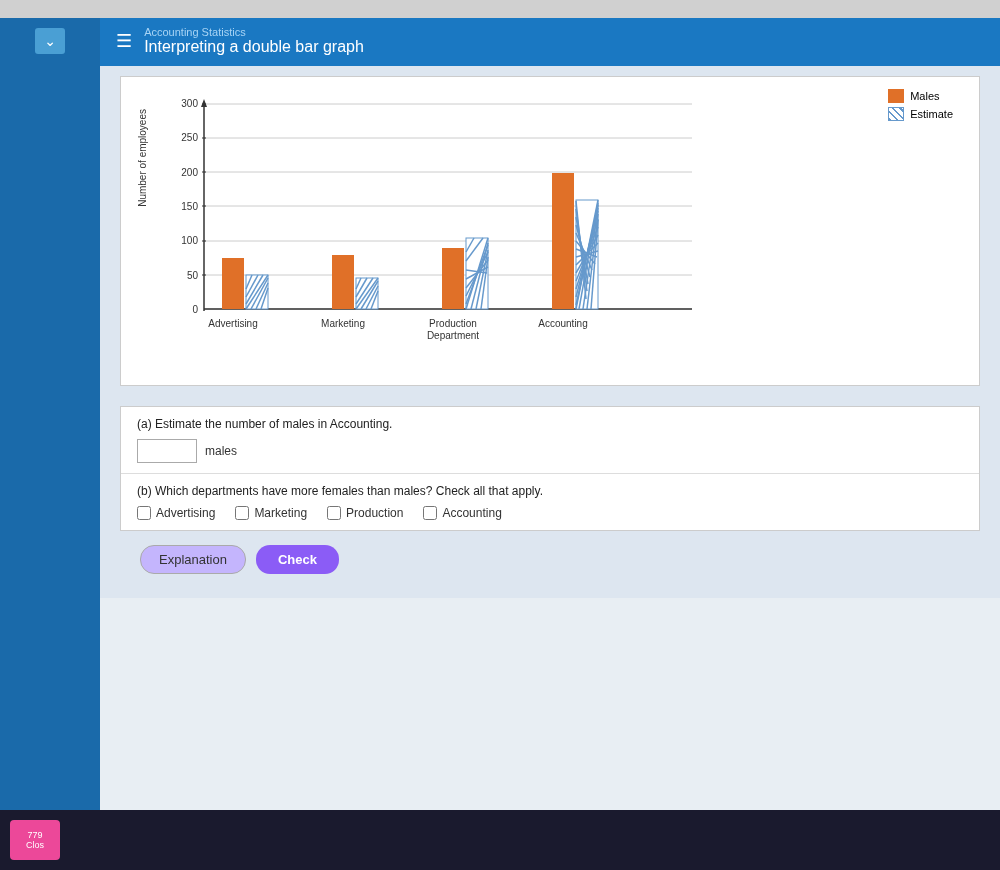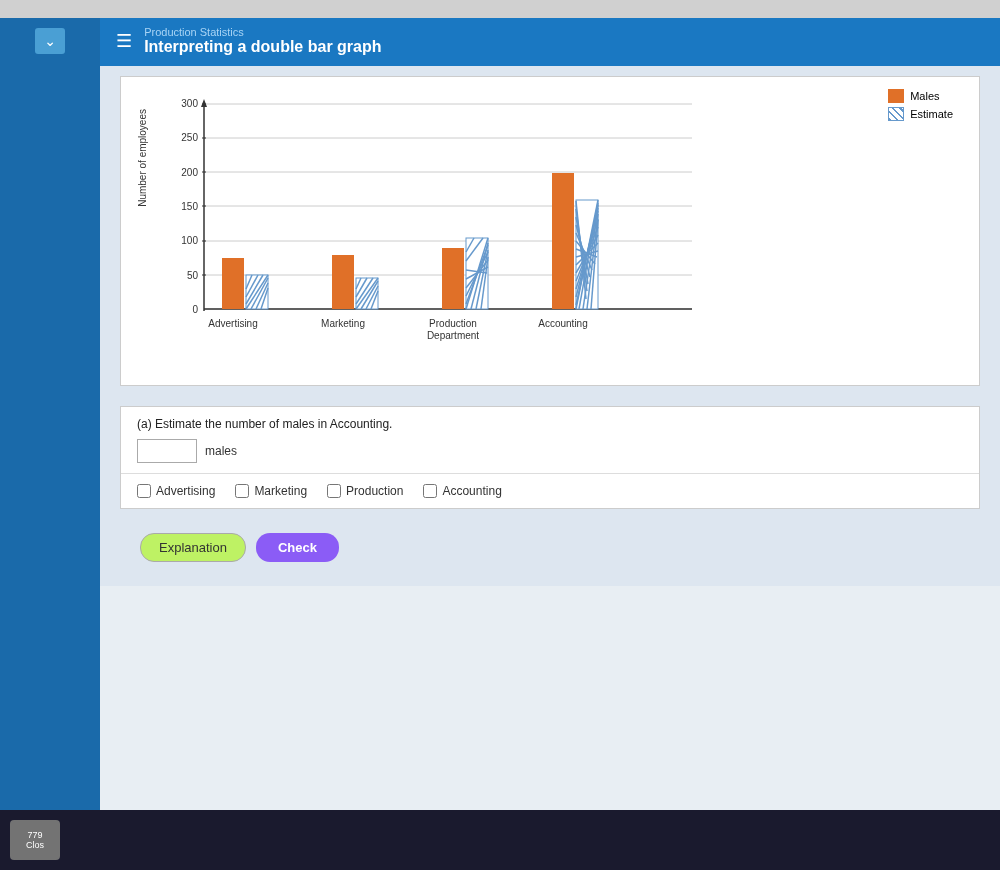--- a/index.html
+++ b/index.html
@@ -49,21 +49,21 @@
       display: flex;
       flex-direction: column;
     }
     .header-subtitle {
       color: #a8d4f5;
       font-size: 11px;
     }
     .header-title {
       color: white;
       font-size: 16px;
-      font-weight: bold;
+      font-weight: normal;
     }
 
     
     .content-body {
       padding: 10px 20px;
       background: #dde6f0;
     }
 
     
     .chart-container {
@@ -133,21 +133,20 @@
 
     
     .chart-svg {
       display: block;
     }
 
     
     .questions-container {
       background: white;
       border: 1px solid #ccc;
-      margin-bottom: 10px;
     }
 
     .question-block {
       padding: 10px 16px;
       border-bottom: 1px solid #ddd;
     }
     .question-block:last-child {
       border-bottom: none;
     }
 
@@ -198,21 +197,21 @@
 
     
     .buttons-row {
       display: flex;
       gap: 10px;
       padding: 14px 20px;
       background: #dde6f0;
     }
 
     .btn-explanation {
-      background: #bef264;
+      background: #c4b5fd;
       border: 1px solid #aaa;
       border-radius: 14px;
       padding: 6px 18px;
       font-size: 13px;
       color: #333;
       cursor: pointer;
     }
     .btn-check {
       background: #8b5cf6;
       border: none;
@@ -259,21 +258,21 @@
       right: 0;
       height: 60px;
       background: #1a1a2e;
       display: flex;
       align-items: center;
       padding: 0 10px;
       gap: 10px;
     }
 
     .taskbar-item {
-      background: #737373;
+      background: #ec4899;
       width: 50px;
       height: 40px;
       border-radius: 4px;
       display: flex;
       align-items: center;
       justify-content: center;
       color: white;
       font-size: 10px;
       cursor: pointer;
     }
@@ -285,21 +284,21 @@
   <div class="sidebar-chevron">⌄</div>
 </div>
 
 <div class="browser-bar"></div>
 
 <div class="main-wrapper">
 
   <div class="header">
     <div class="hamburger">☰</div>
     <div class="header-text">
-      <span class="header-subtitle">Production Statistics</span>
+      <span class="header-subtitle">Accounting Statistics</span>
       <span class="header-title">Interpreting a double bar graph</span>
     </div>
   </div>
 
   <div class="content-body">
 
     <div class="chart-container">
       <div class="chart-section">
         <div class="chart-left">
           <span class="y-axis-label">Number of employees</span>
@@ -419,20 +418,21 @@
 
       <div class="question-block">
         <div class="question-text">(a) Estimate the number of males in Accounting.</div>
         <div class="input-row">
           <input type="text" class="text-input" value="" style="">
           <span class="input-label">males</span>
         </div>
       </div>
 
       <div class="question-block">
+        <div class="question-text">(b) Which departments have more females than males? Check all that apply.</div>
         <div class="checkbox-row">
           <label class="checkbox-item">
             <input type="checkbox" style="">
             <span>Advertising</span>
           </label>
           <label class="checkbox-item">
             <input type="checkbox" style="">
             <span>Marketing</span>
           </label>
           <label class="checkbox-item">

